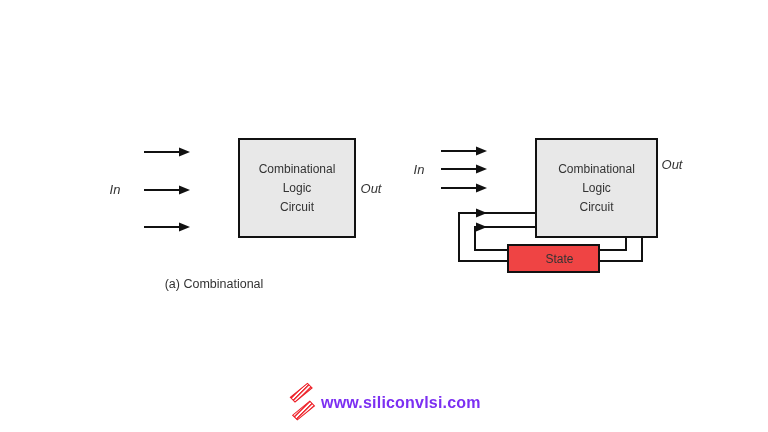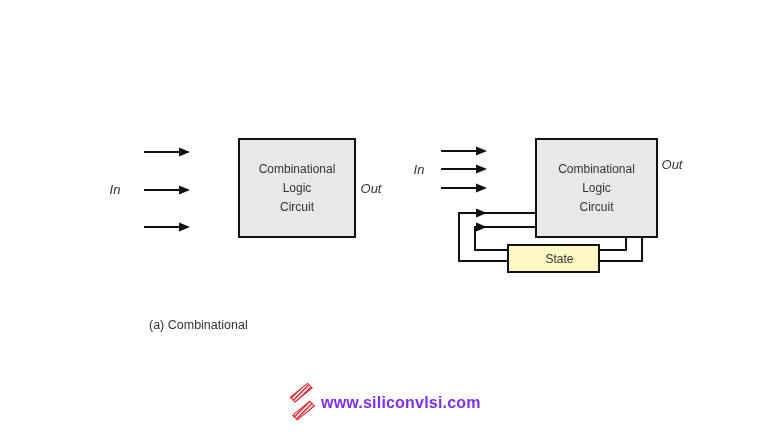--- a/index.html
+++ b/index.html
@@ -23,37 +23,37 @@
     background:var(--box-fill);border:2.2px solid var(--line);
     display:flex;flex-direction:column;align-items:center;justify-content:center;
     font-size:12px;line-height:19px;color:var(--text);text-align:center;margin-left:48px;
   }
   .box-a{left:190px;top:138px;width:118px;height:100px;}
   .box-b{left:487px;top:138px;width:123px;height:100px;}
 
   .state-box{
     position:absolute;z-index:2;box-sizing:border-box;
     left:507px;top:244px;width:93px;height:29px;
-    background:#fef9c3;border:2.2px solid var(--line);
+    background:#ef4444;border:2.2px solid var(--line);
     display:flex;align-items:center;justify-content:center;
     font-size:12px;color:var(--text);padding-left:12px;
   }
 
   .io-label{
     position:absolute;z-index:3;font-style:italic;font-size:13px;color:var(--text);
     text-align:center;
   }
   .in-a{left:102px;top:182px;width:26px;}
   .out-a{left:355px;top:181px;width:32px;}
   .in-b{left:406px;top:162px;width:26px;}
   .out-b{left:655px;top:157px;width:34px;}
 
   .caption{
     position:absolute;z-index:3;font-size:12.5px;color:var(--text);
-    text-align:left;width:130px;margin-top:41px;
+    text-align:center;width:130px;
   }
   .caption-a{left:149px;top:277px;}
   .caption-b{left:476px;top:281px;}
 
   .logo{position:absolute;left:288px;top:380px;width:28px;height:44px;z-index:3;}
   .logo .bolt{stroke:var(--logo);stroke-width:1.3;}
   .logo .stripe-fill{fill:var(--logo);}
   .website{
     position:absolute;left:321px;top:394px;z-index:3;
     font-size:16px;font-weight:700;letter-spacing:.2px;color:var(--website-text);

